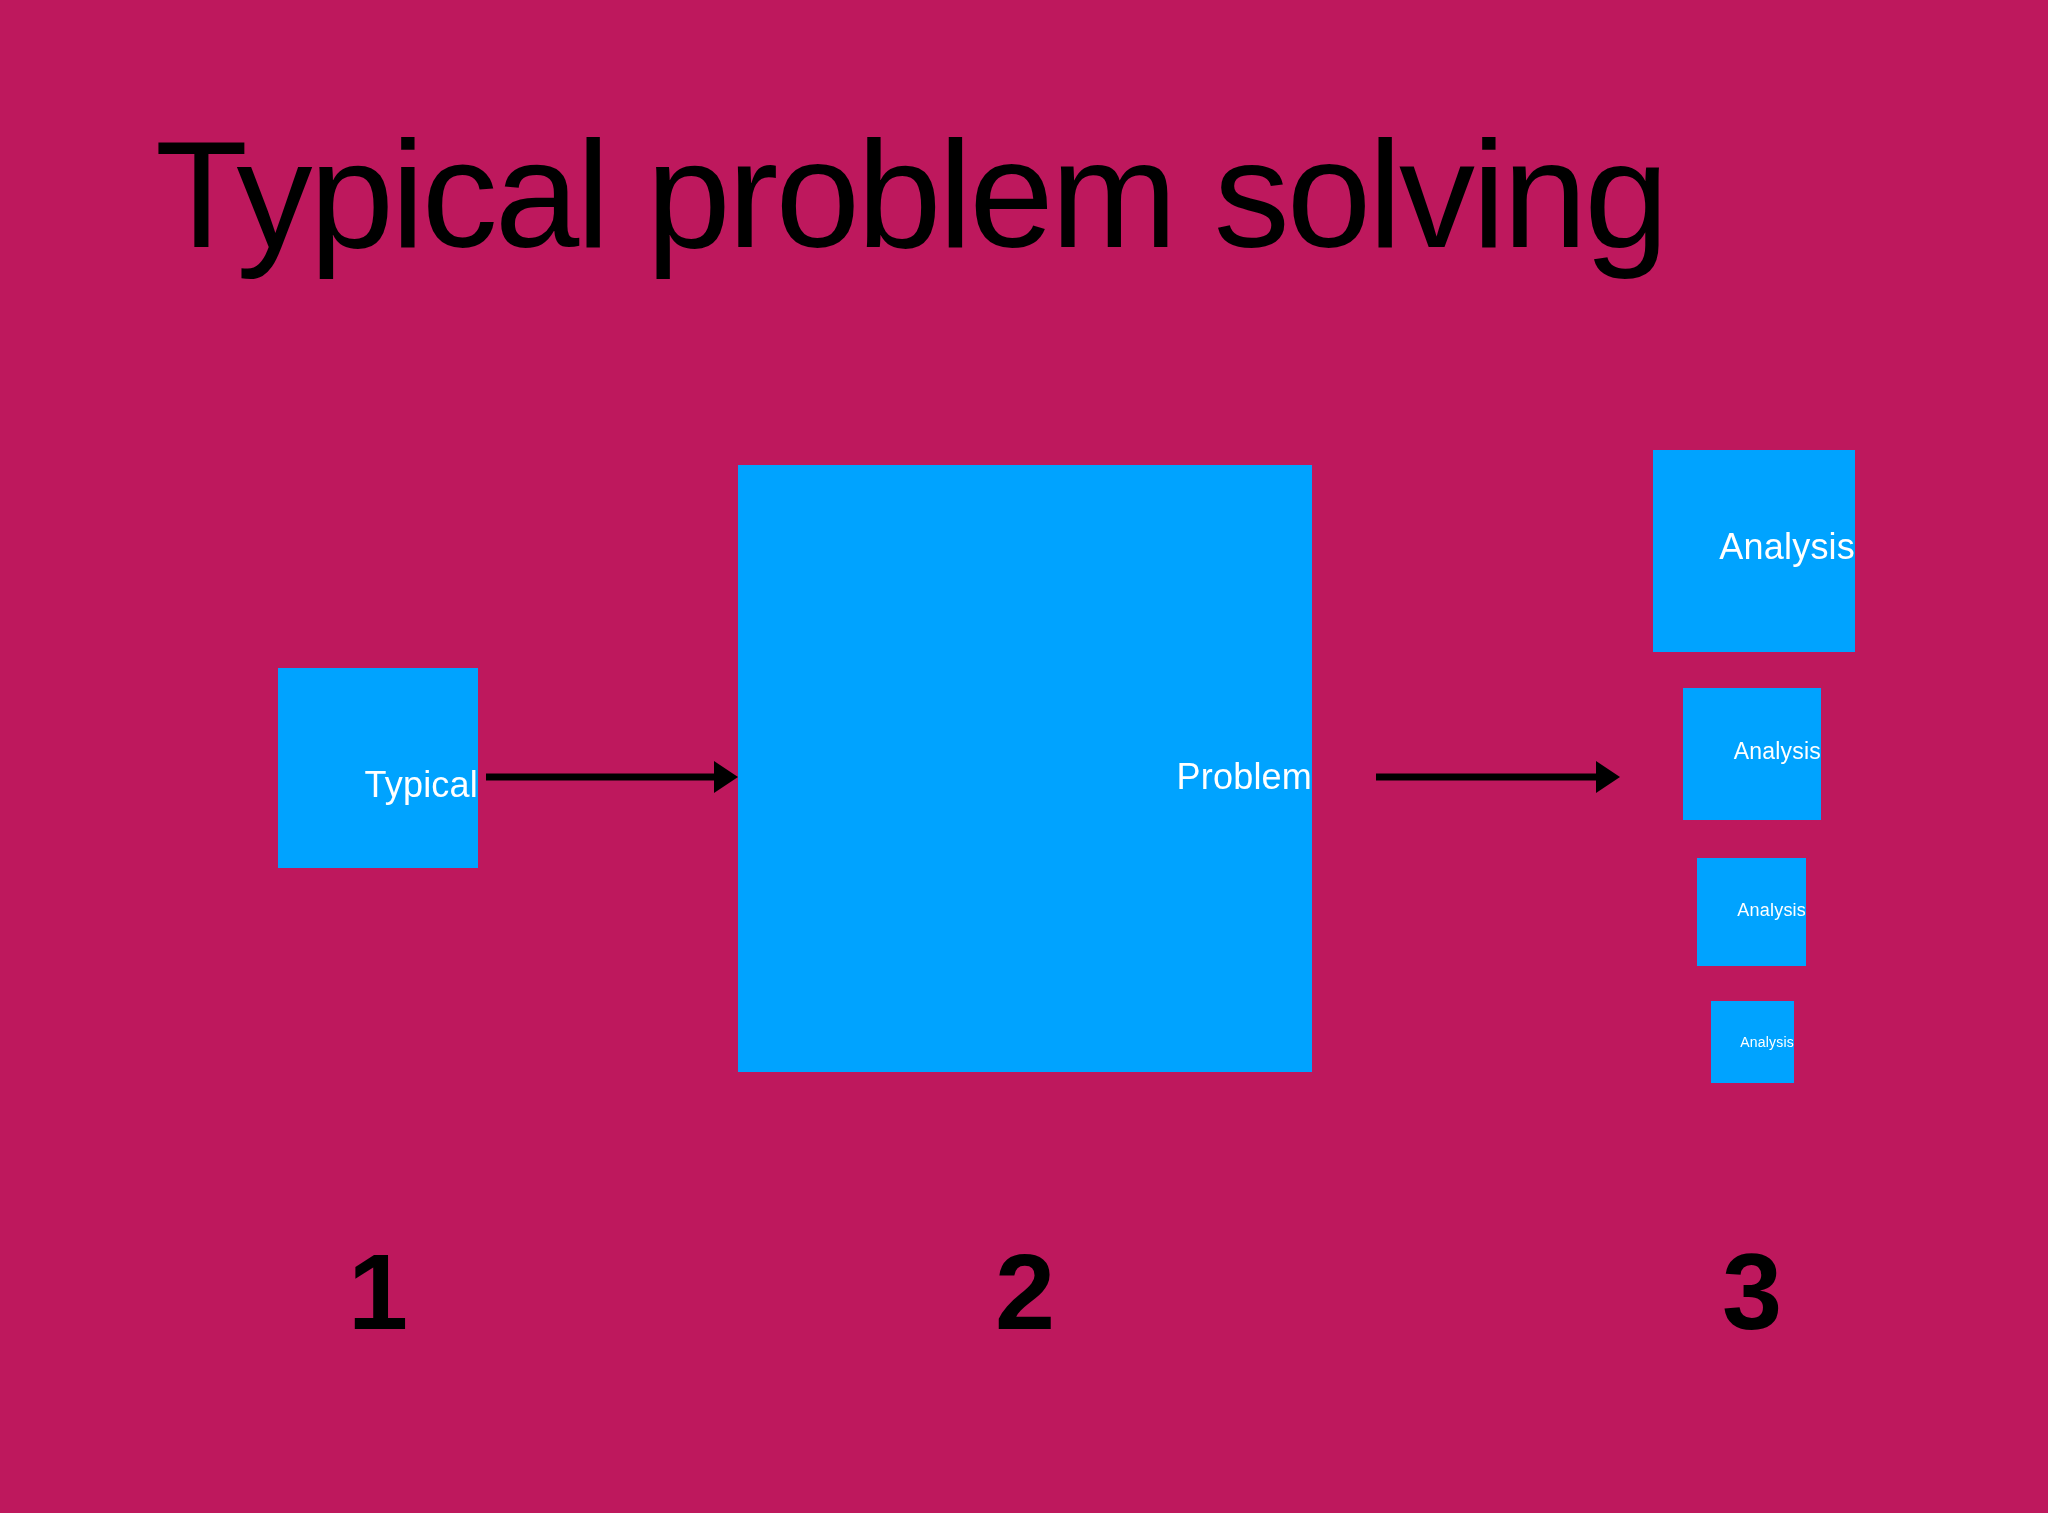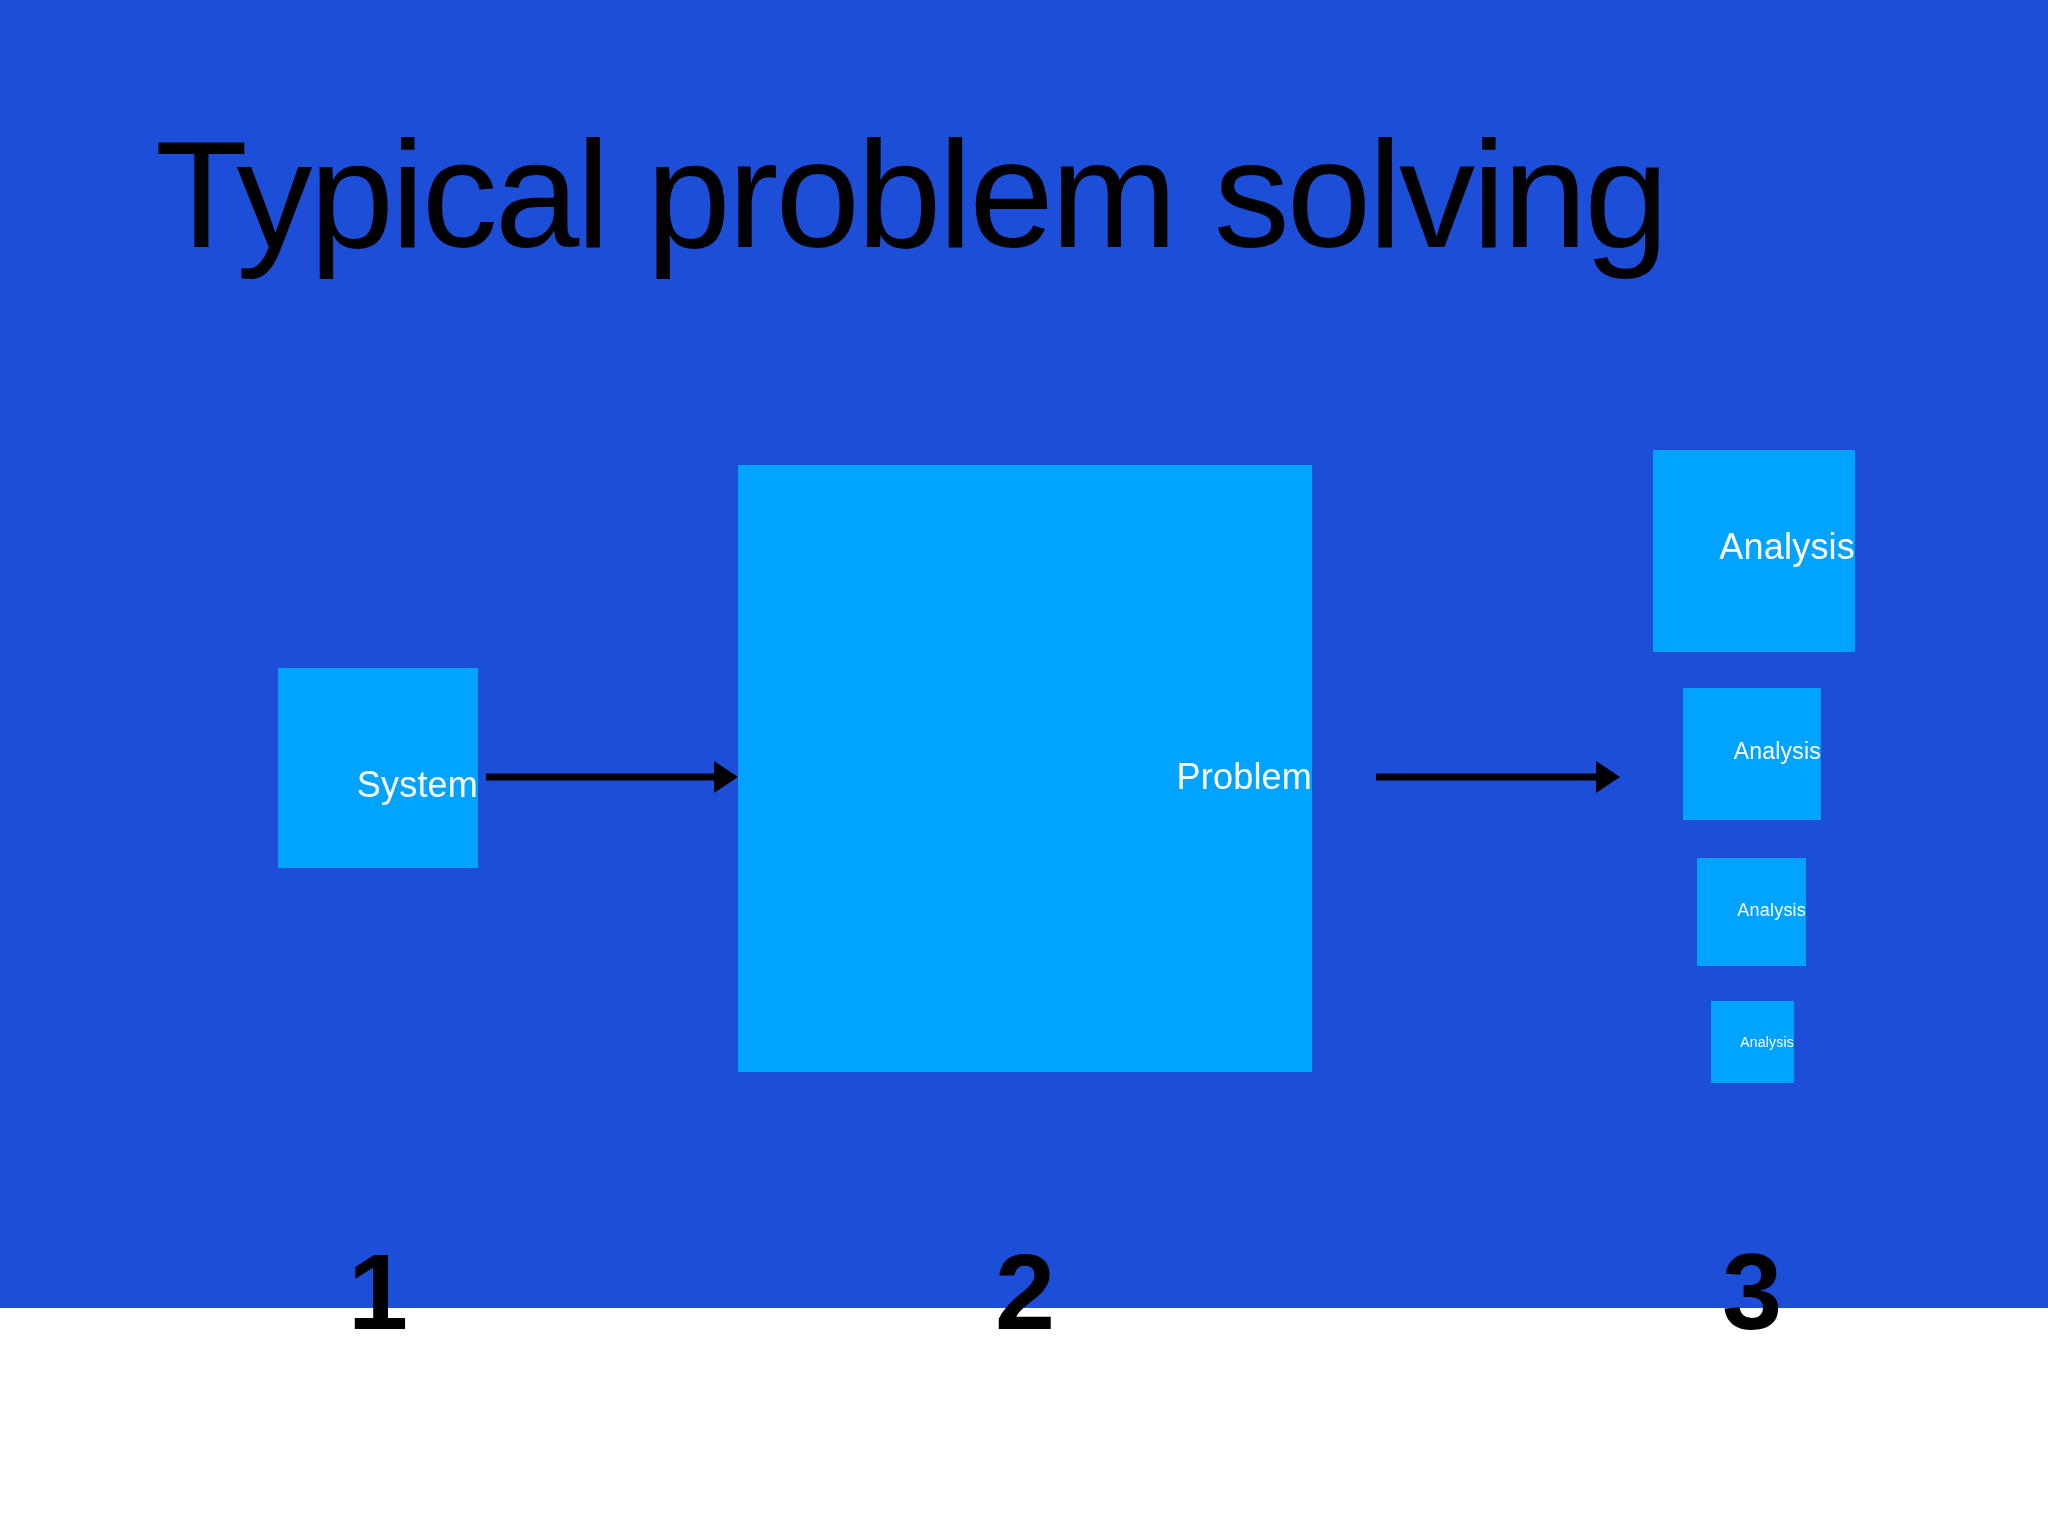--- a/index.html
+++ b/index.html
@@ -11,22 +11,22 @@
     width: 2048px;
     height: 1536px;
     overflow: hidden;
     font-family: "Liberation Sans", sans-serif;
     -webkit-font-smoothing: antialiased;
   }
 
   #slide {
     position: relative;
     width: 2048px;
-    height: 1308px;
-    background: #1d4ed8;
+    height: 1513px;
+    background: #be185d;
   }
 
   
   .slide-title {
     position: absolute;
     left: 155px;
     top: 118px;
     width: 1800px;
     font-size: 152px;
     line-height: 1.0;
@@ -151,21 +151,21 @@
   #step-num-3 { left: 1652px; top: 1238px; }
 </style>
 </head>
 <body>
 
 <div id="slide">
 
   <div class="slide-title">Typical problem solving</div>
 
   <div class="node-box" id="box-problem">
-    <span class="node-label">System</span>
+    <span class="node-label">Typical</span>
   </div>
 
   <div class="arrow" id="arrow-1">
     <svg width="252" height="44" viewBox="0 0 252 44" xmlns="http://www.w3.org/2000/svg">
       <line x1="0" y1="22" x2="228" y2="22" stroke="#000000" stroke-width="7"></line>
       <polygon points="228,6 252,22 228,38" fill="#000000"></polygon>
     </svg>
   </div>
 
   <div class="node-box" id="box-system">

